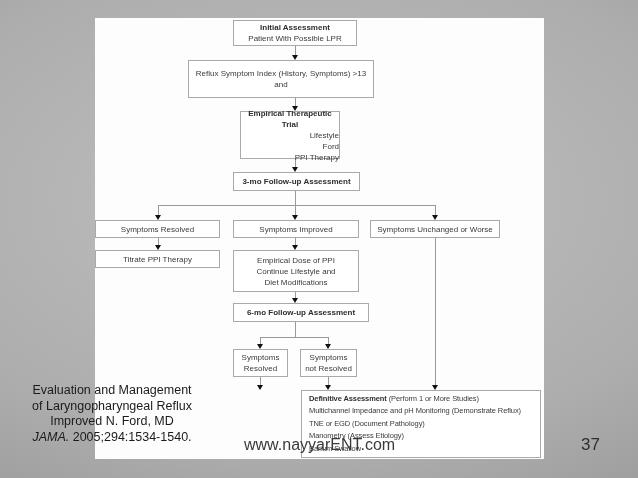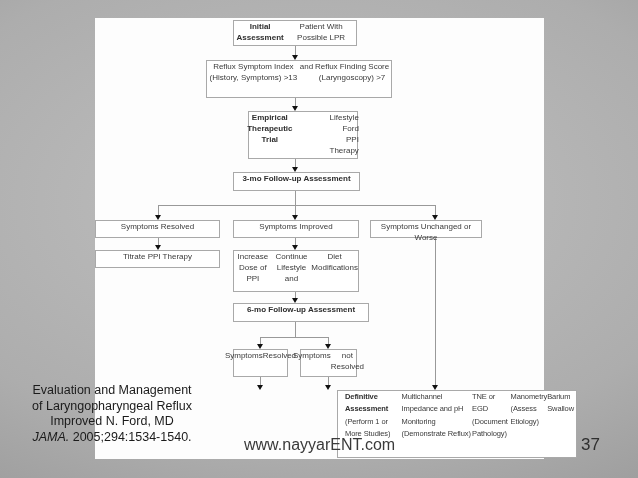--- a/index.html
+++ b/index.html
@@ -5,31 +5,31 @@
   html,body{margin:0;padding:0;background:#666;}
   .slide{
     position:relative;width:638px;height:478px;overflow:hidden;
     background:radial-gradient(ellipse 120% 95% at 48% 42%, #c0c0c0 0%, #adadad 55%, #8d8d8d 100%);
     font-family:"Liberation Sans", sans-serif;
   }
   .panel{position:absolute;left:95px;top:18px;width:449px;height:441px;background:#fdfdfd;}
   .fbox{
     position:absolute;background:#ffffff;border:1px solid #a9a9a9;box-sizing:border-box;
     color:#3a3a3a;font-size:8px;line-height:11px;text-align:center;
-    display:flex;flex-direction:row;justify-content:center;z-index:2;
+    display:flex;flex-direction:column;justify-content:center;z-index:2;
   }
   .fbox .bold{font-weight:bold;color:#2e2e2e;}
   .vline{position:absolute;width:1px;background:#999999;z-index:1;}
   .hline{position:absolute;height:1px;background:#999999;z-index:1;}
   .arrow{
     position:absolute;width:0;height:0;z-index:1;
     border-left:3px solid transparent;border-right:3px solid transparent;border-top:5px solid #111111;
   }
   .sub-items{text-align:right;padding-left:37px;}
-  .def-box{font-size:7.5px;line-height:12.4px;text-align:left;padding-left:7px;padding-right:2px;letter-spacing:-0.1px;margin-left:36px;}
+  .def-box{font-size:7.5px;line-height:12.4px;text-align:left;padding-left:7px;padding-right:2px;letter-spacing:-0.1px;}
   .credit{
     position:absolute;left:6px;top:383px;width:212px;text-align:center;z-index:4;
     color:#1b1b1b;font-size:12.5px;line-height:15.5px;
   }
   .credit .b{font-weight:normal;}
   .credit .it{font-style:italic;}
   .watermark{position:absolute;left:244px;top:436px;z-index:6;color:#3a3a3a;font-size:16px;font-weight:400;text-align:center;}
   .pagenum{position:absolute;left:581px;top:435px;z-index:4;color:#2f2f2f;font-size:17px;}
 </style>
 </head>
@@ -71,57 +71,56 @@
   <div class="arrow" style="left:257px;top:344px"></div>
   <div class="arrow" style="left:325px;top:344px"></div>
   <div class="arrow" style="left:257px;top:385px"></div>
   <div class="arrow" style="left:325px;top:385px"></div>
 
   <div class="fbox" style="left:233px;top:20px;width:124px;height:26px">
     <div class="bold">Initial Assessment</div>
     <div>Patient With Possible LPR</div>
   </div>
 
-  <div class="fbox" style="left:206px;top:60px;width:186px;height:38px">
+  <div class="fbox" style="left:188px;top:60px;width:186px;height:38px">
     <div>Reflux Symptom Index (History, Symptoms) &gt;13</div>
     <div>and</div>
-    <div>Reflux Finding Score (Laryngoscopy) &gt;7</div>
   </div>
 
-  <div class="fbox" style="left:248px;top:111px;width:110px;height:48px">
+  <div class="fbox" style="left:240px;top:111px;width:100px;height:48px">
     <div class="bold">Empirical Therapeutic Trial</div>
     <div class="sub-items">
       <div>Lifestyle</div>
       <div>Ford</div>
       <div>PPI Therapy</div>
     </div>
   </div>
 
   <div class="fbox" style="left:233px;top:172px;width:127px;height:19px">
     <div class="bold">3-mo Follow-up Assessment</div>
   </div>
 
   <div class="fbox" style="left:233px;top:220px;width:126px;height:18px">
     <div>Symptoms Improved</div>
   </div>
 
   <div class="fbox" style="left:95px;top:220px;width:125px;height:18px">
     <div>Symptoms Resolved</div>
   </div>
 
-  <div class="fbox" style="left:370px;top:220px;width:112px;height:18px">
+  <div class="fbox" style="left:370px;top:220px;width:130px;height:18px">
     <div>Symptoms Unchanged or Worse</div>
   </div>
 
   <div class="fbox" style="left:95px;top:250px;width:125px;height:18px">
     <div>Titrate PPI Therapy</div>
   </div>
 
   <div class="fbox" style="left:233px;top:250px;width:126px;height:42px">
-    <div>Increase Dose of PPI</div>
+    <div>Empirical Dose of PPI</div>
     <div>Continue Lifestyle and</div>
     <div>Diet Modifications</div>
   </div>
 
   <div class="fbox" style="left:233px;top:303px;width:136px;height:19px">
     <div class="bold">6-mo Follow-up Assessment</div>
   </div>
 
   <div class="fbox" style="left:233px;top:349px;width:55px;height:28px">
     <div>Symptoms</div>

